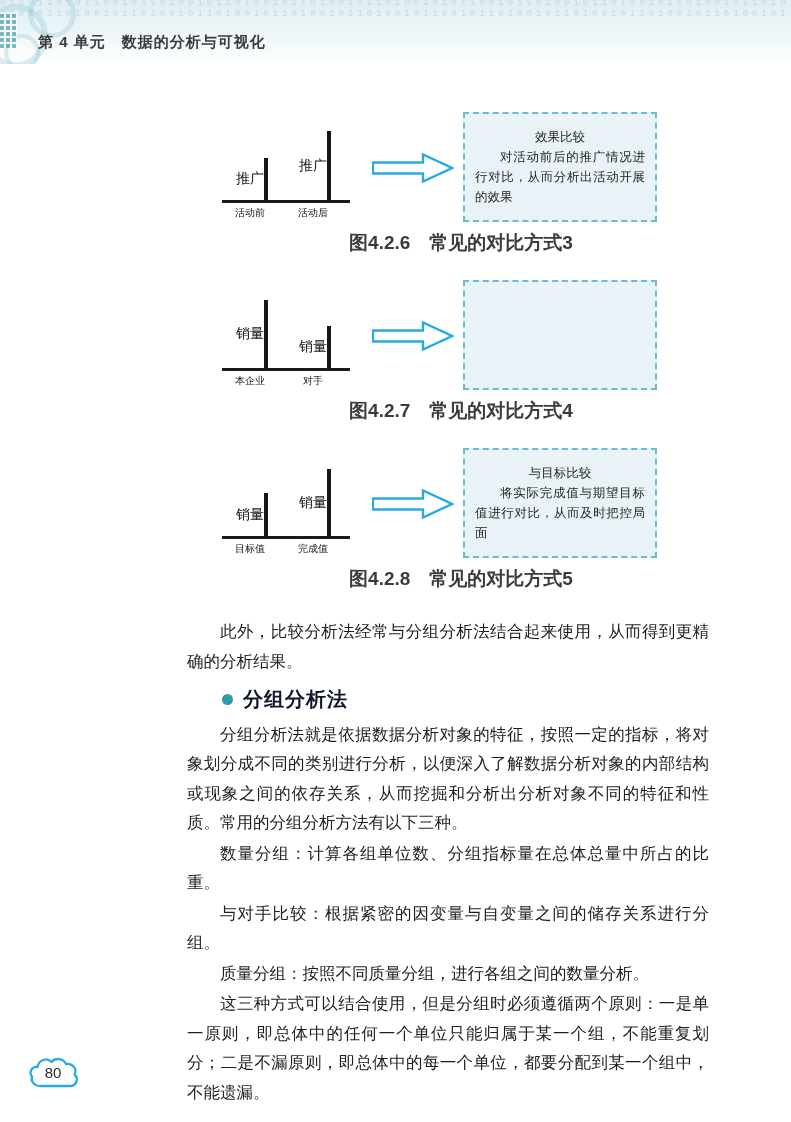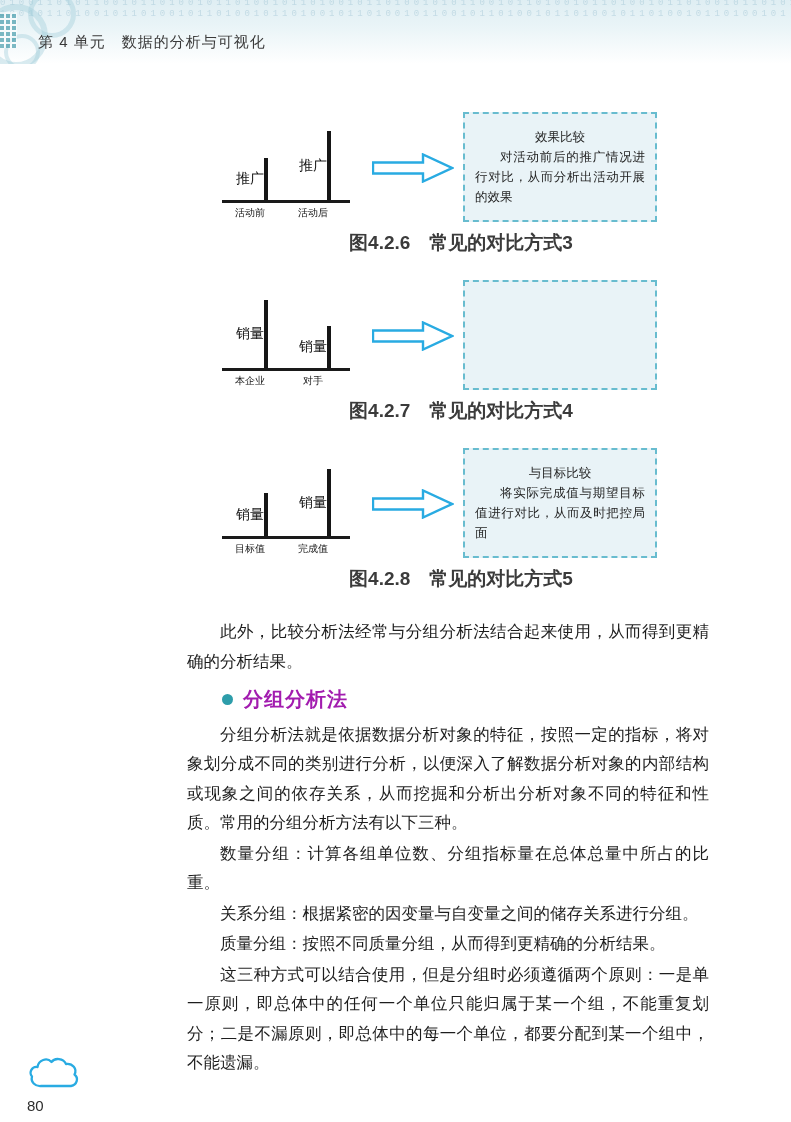--- a/index.html
+++ b/index.html
@@ -25,21 +25,21 @@
       repeating-linear-gradient(0deg, rgba(255,255,255,0) 0 4px, #ffffff 4px 6px),
       repeating-linear-gradient(90deg, #2e8fa0 0 4px, #ffffff 4px 6px);
   }
   .ring { position:absolute; border-radius:50%; border:6px solid rgba(160,205,218,0.40); }
   .ring.r1 { left:-16px; top:4px;  width:52px; height:52px; }
   .ring.r2 { left:28px;  top:-10px; width:38px; height:38px; border-width:5px; }
   .ring.r3 { left:4px;   top:34px; width:28px; height:28px; border-width:4px; }
 
   .unit-title {
     position:absolute; left:38px; top:33px;
-    font-family:"Liberation Sans", sans-serif; font-size:15px; font-weight:normal;
+    font-family:"Liberation Sans", sans-serif; font-size:15px; font-weight:bold;
     color:#3a3a3a; letter-spacing:1px; white-space:nowrap;
   }
 
   
   .fig { position:absolute; left:0; width:791px; height:162px; }
   .fig.f1 { top:95px; }  .fig.f2 { top:263px; }  .fig.f3 { top:431px; }
 
   .chart { position:absolute; left:222px; top:5px; width:128px; height:128px; }
   .axis { position:absolute; left:0; top:100px; width:128px; height:3px; background:#1a1a1a; }
   .bar-group {
@@ -79,33 +79,33 @@
   
   .body-col {
     position:absolute; left:186px; top:616px; width:524px;
     font-size:16.5px; line-height:29.5px; color:#1d1d1d; text-align:justify;
   }
   .body-col p { margin:1px; }
   .indent { text-indent:2em; }
   .section-heading-row {
     margin:9px 0 5px 36px; display:flex; align-items:center;
     font-family:"Liberation Sans", sans-serif; font-size:20px; font-weight:600;
-    color:#a21caf; letter-spacing:1px; text-align:left;
+    color:#0f172a; letter-spacing:1px; text-align:left;
   }
   .bullet-dot {
     display:inline-block; width:11px; height:11px; border-radius:50%;
     background:#2d9daa; margin-right:10px; flex:0 0 auto;
   }
 
   
   .page-cloud { position:absolute; left:27px; top:1055px; width:56px; height:40px; }
   .page-cloud svg { position:absolute; left:0; top:0; }
   .page-num {
-    position:absolute; left:0; top:9px; width:52px; text-align:left;
-    font-family:"Liberation Sans", sans-serif; font-size:15px; color:#2d2d2d;margin-top:33px;
+    position:absolute; left:0; top:9px; width:52px; text-align:center;
+    font-family:"Liberation Sans", sans-serif; font-size:15px; color:#2d2d2d;
   }
 </style>
 </head>
 <body>
 
 <div id="page">
 
   <div class="header-band">
     <div class="binary-pattern">010011010110010110100101101001011010010110100101011001011010010110100101101001011010110100101101001011010010110100101101001011010010110010110100101101001011010010110100101</div>
     <div class="ring r1"></div>
@@ -186,22 +186,22 @@
   </div>
 
   <div class="body-col">
     <p class="indent">此外，比较分析法经常与分组分析法结合起来使用，从而得到更精确的分析结果。</p>
     <div class="section-heading-row">
       <span class="bullet-dot"></span>
       <span>分组分析法</span>
     </div>
     <p class="indent">分组分析法就是依据数据分析对象的特征，按照一定的指标，将对象划分成不同的类别进行分析，以便深入了解数据分析对象的内部结构或现象之间的依存关系，从而挖掘和分析出分析对象不同的特征和性质。常用的分组分析方法有以下三种。</p>
     <p class="indent">数量分组：计算各组单位数、分组指标量在总体总量中所占的比重。</p>
-    <p class="indent">关系分组：根据紧密的因变量与自变量之间的储存关系进行分组。</p>
-    <p class="indent">质量分组：按照不同质量分组，从而得到更精确的分析结果。</p>
+    <p class="indent">与对手比较：根据紧密的因变量与自变量之间的储存关系进行分组。</p>
+    <p class="indent">质量分组：按照不同质量分组，进行各组之间的数量分析。</p>
     <p class="indent">这三种方式可以结合使用，但是分组时必须遵循两个原则：一是单一原则，即总体中的任何一个单位只能归属于某一个组，不能重复划分；二是不漏原则，即总体中的每一个单位，都要分配到某一个组中，不能遗漏。</p>
   </div>
 
   <div class="page-cloud">
     <svg width="56" height="40" viewBox="0 0 56 40">
       <path d="M14,31 C8,31.5 3.5,27 5,21.5 C1.5,17.5 5,11 10.5,12 C11.5,5 20,2 24.5,7 C27.5,2.5 36.5,3 39,9 C45.5,8 50.5,14 47.5,19.5 C52,23 50,30 44,31 Z" fill="#ffffff" stroke="#29abe2" stroke-width="2.3" stroke-linejoin="round"></path>
     </svg>
     <div class="page-num">80</div>
   </div>
 

